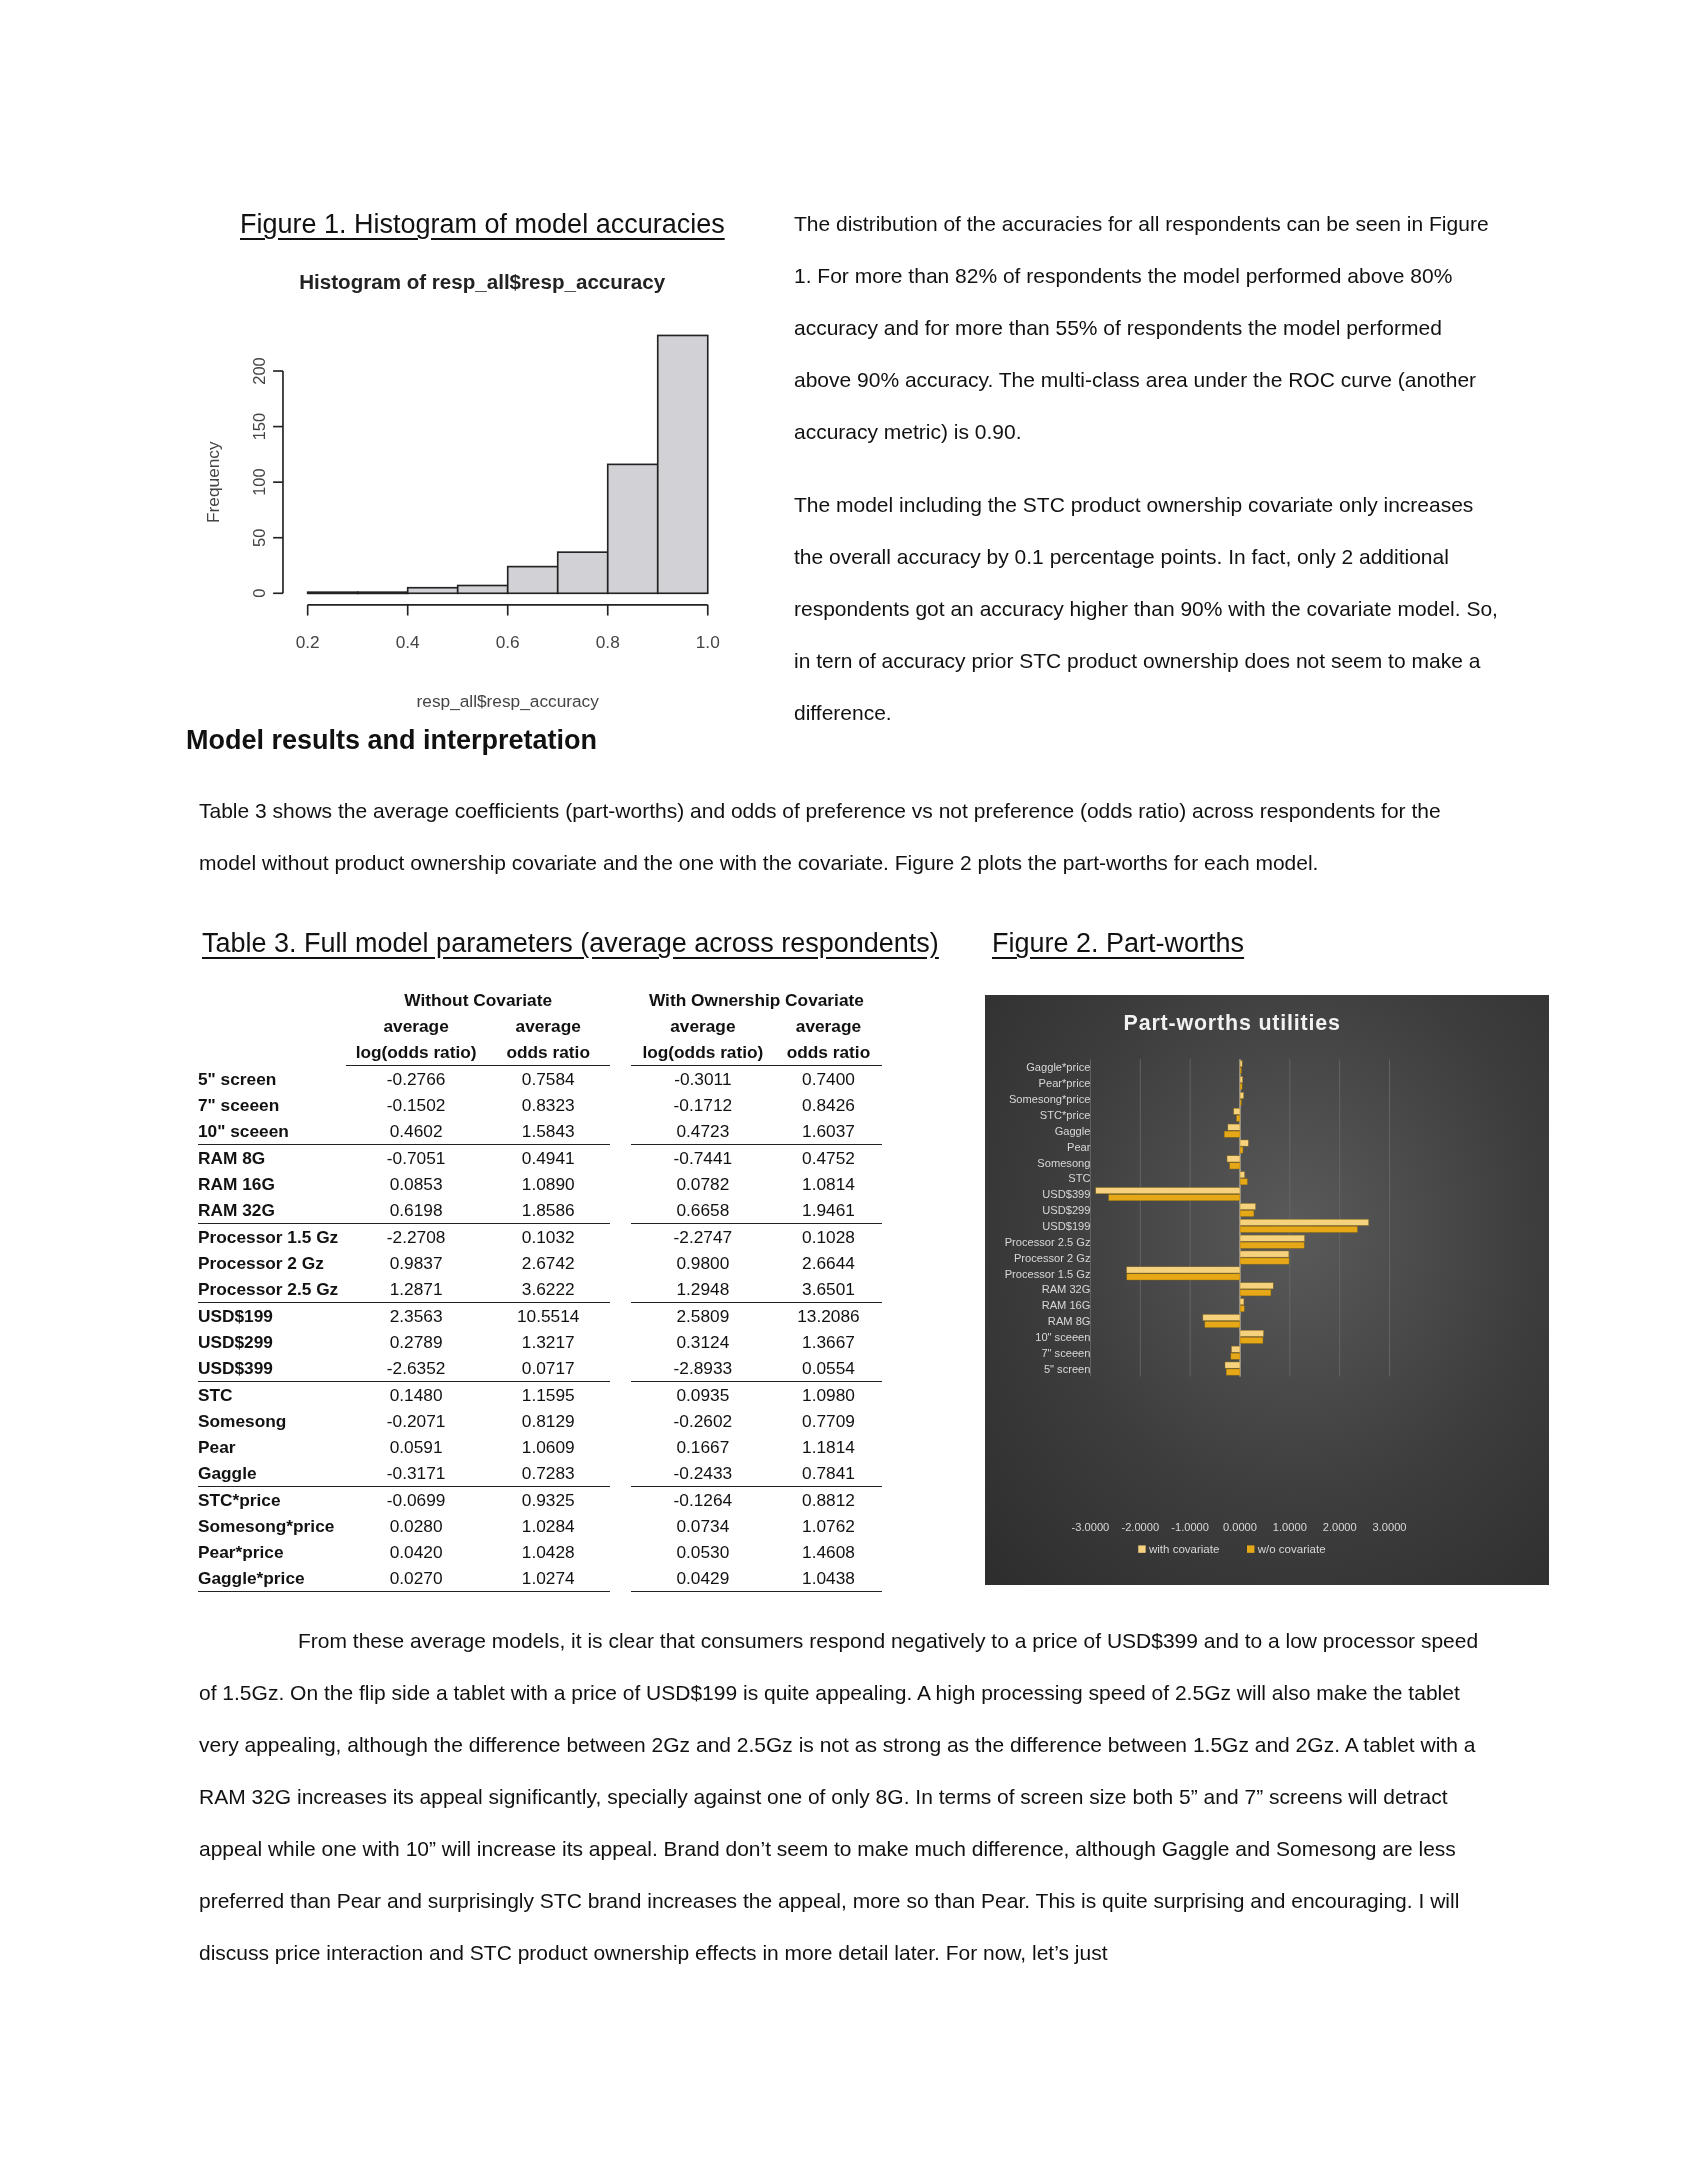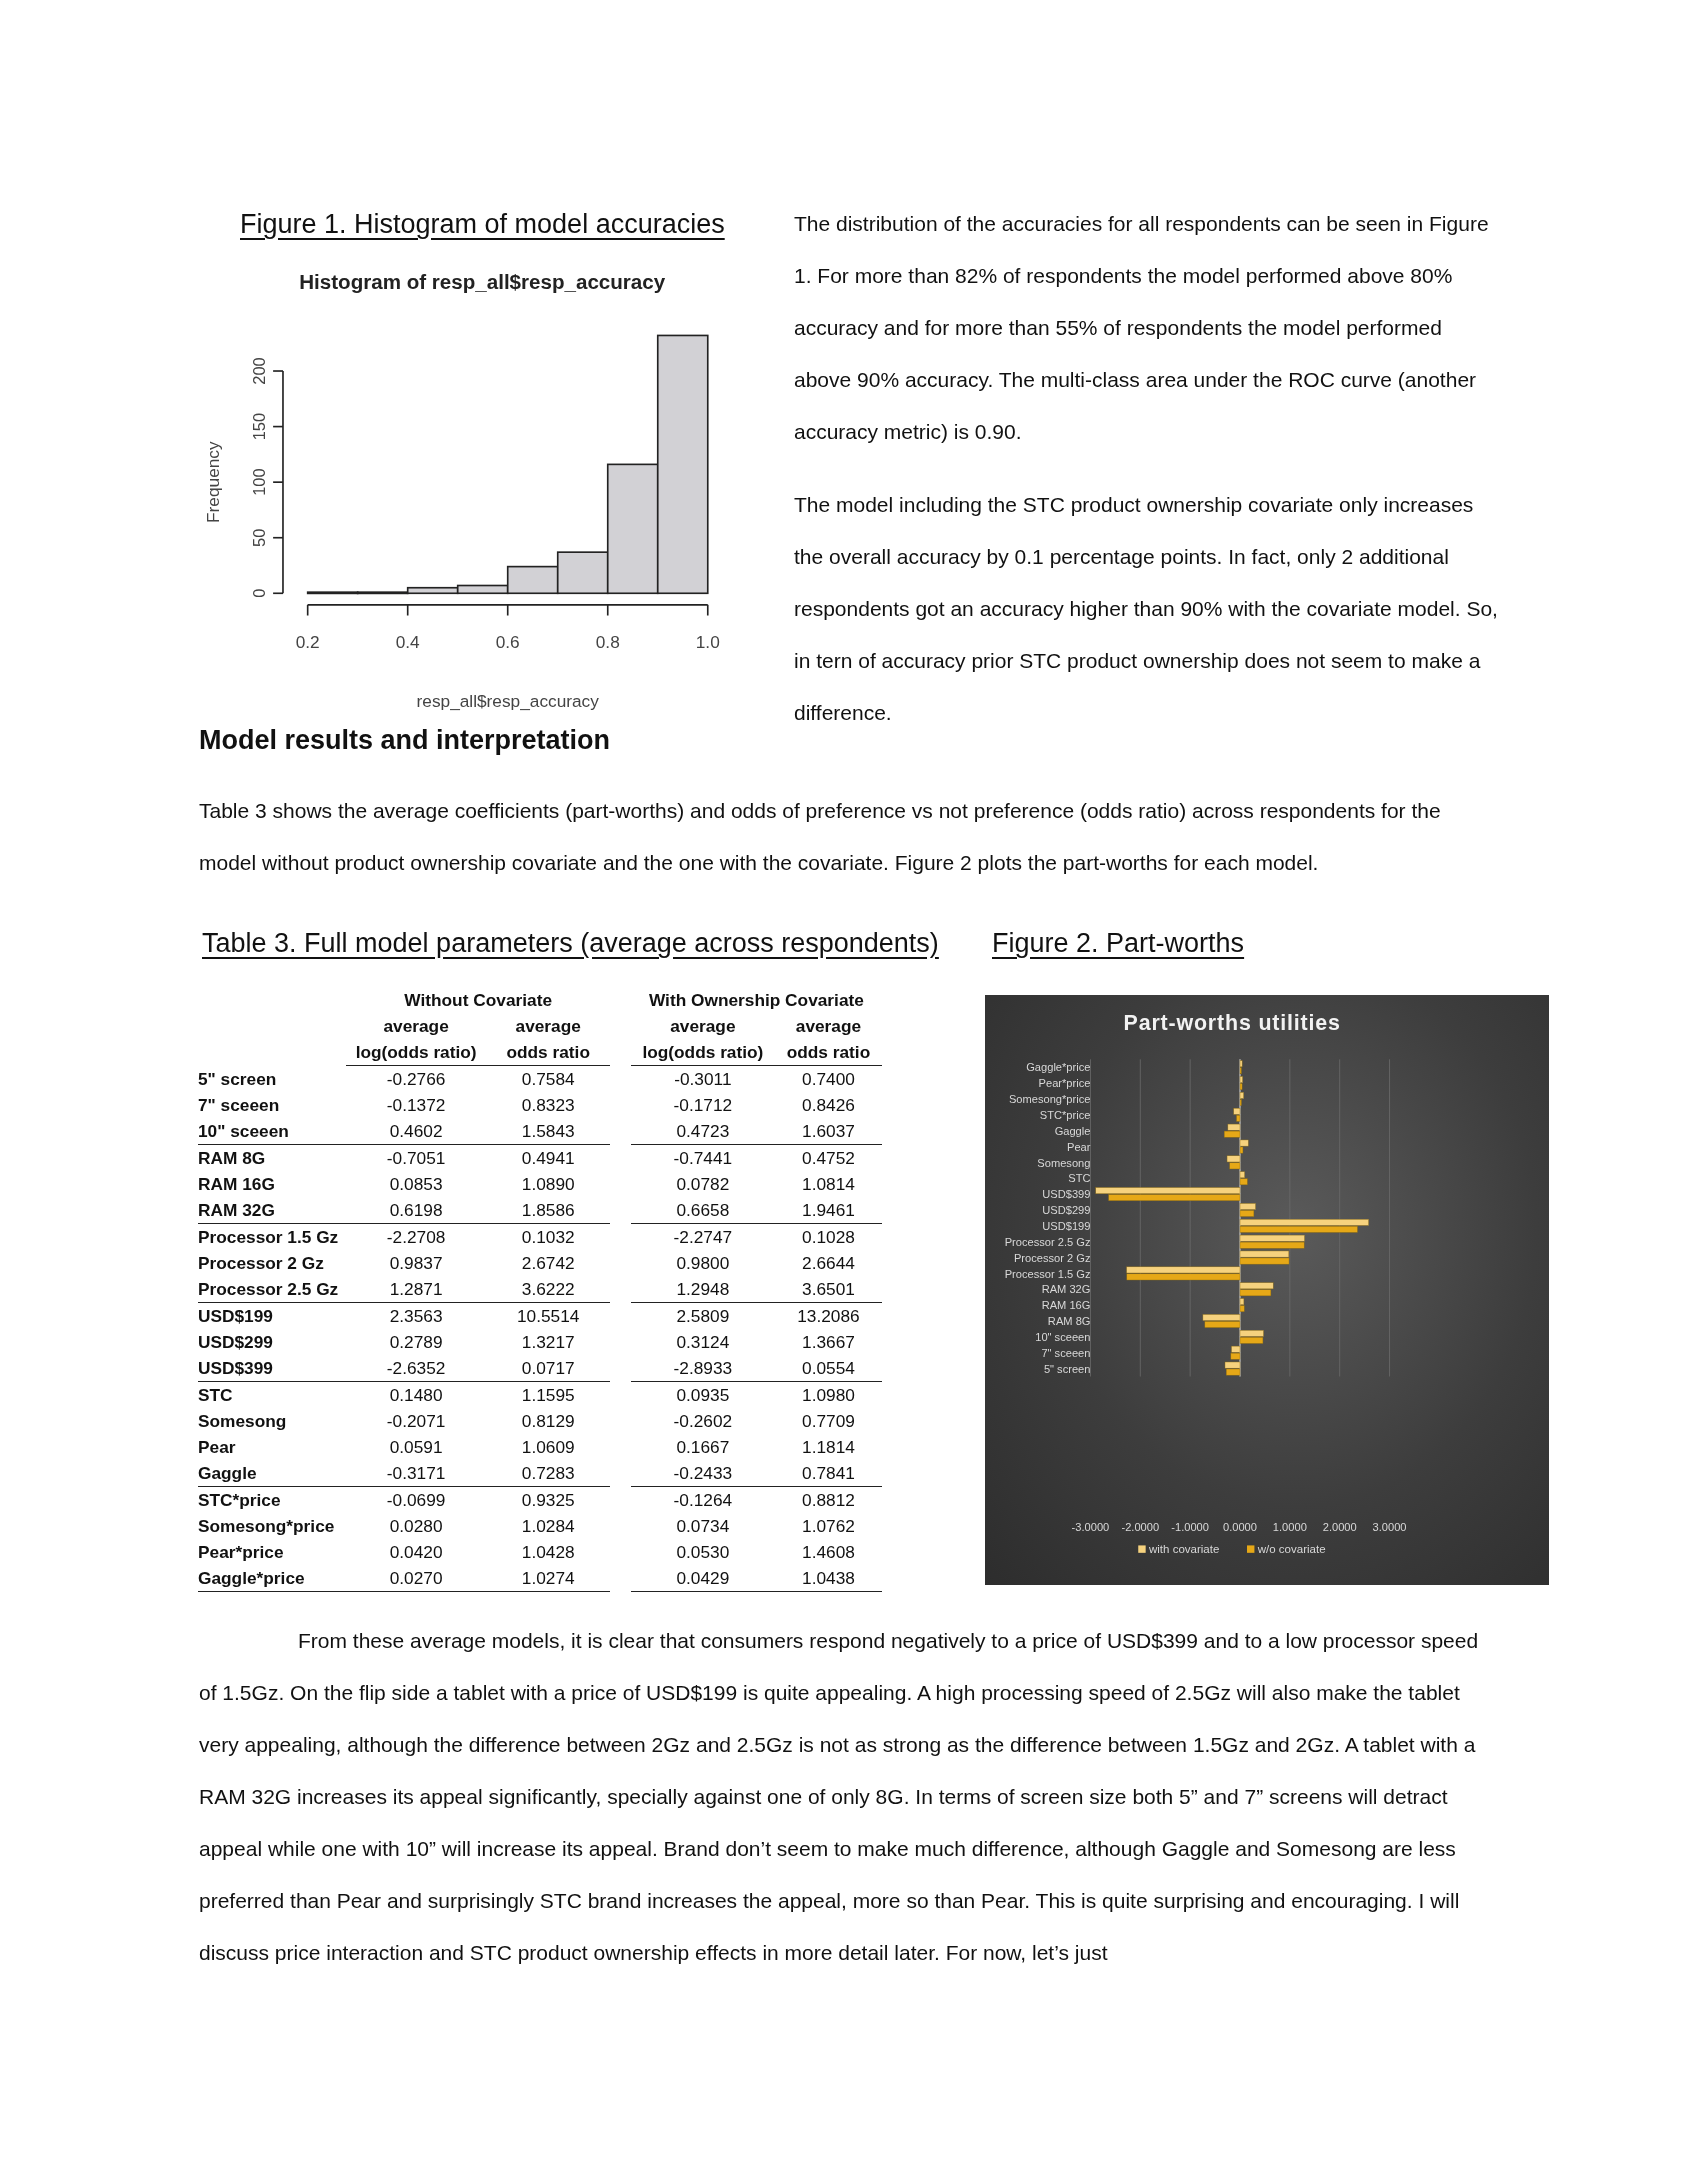--- a/index.html
+++ b/index.html
@@ -72,21 +72,21 @@
       <text x="624" y="466" font-size="21" text-anchor="middle" fill="#444">1.0</text>
       <text x="381" y="538" font-size="21" text-anchor="middle" fill="#444">resp_all$resp_accuracy</text>
     </svg>
 </div>
 
 <div class="abs body-text" style="left:794px; top:198px; width:709px;">
   <p>The distribution of the accuracies for all respondents can be seen in Figure 1. For more than 82% of respondents the model performed above 80% accuracy and for more than 55% of respondents the model performed above 90% accuracy. The multi-class area under the ROC curve (another accuracy metric) is 0.90.</p>
   <p style="margin-top:21.4px;">The model including the STC product ownership covariate only increases the overall accuracy by 0.1 percentage points. In fact, only 2 additional respondents got an accuracy higher than 90% with the covariate model. So, in tern of accuracy prior STC product ownership does not seem to make a difference.</p>
 </div>
 
-<div class="abs heading" style="left:199px; top:725px;">Model results and interpretation</div>
+<div class="abs heading" style="left:186px; top:725px;">Model results and interpretation</div>
 
 <div class="abs body-text" style="left:199px; top:785px; width:1302px;">
   <p>Table 3 shows the average coefficients (part-worths) and odds of preference vs not preference (odds ratio) across respondents for the model without product ownership covariate and the one with the covariate. Figure 2 plots the part-worths for each model.</p>
 </div>
 
 <div class="abs caption" style="left:202px; top:928px;">Table 3. Full model parameters (average across respondents)</div>
 <div class="abs caption" style="left:992px; top:928px;">Figure 2. Part-worths</div>
 
 <div id="tbl" class="abs">
   <table>
@@ -124,21 +124,21 @@
     <tr>
           <td class="lab">5" screen</td>
           <td class="num c">-0.2766</td>
           <td class="num c">0.7584</td>
           <td class="gap"></td>
           <td class="num c">-0.3011</td>
           <td class="num c">0.7400</td>
         </tr>
         <tr>
           <td class="lab">7" sceeen</td>
-          <td class="num c">-0.1372</td>
+          <td class="num c">-0.1502</td>
           <td class="num c">0.8323</td>
           <td class="gap"></td>
           <td class="num c">-0.1712</td>
           <td class="num c">0.8426</td>
         </tr>
         <tr class="bb">
           <td class="lab">10" sceeen</td>
           <td class="num c">0.4602</td>
           <td class="num c">1.5843</td>
           <td class="gap"></td>

